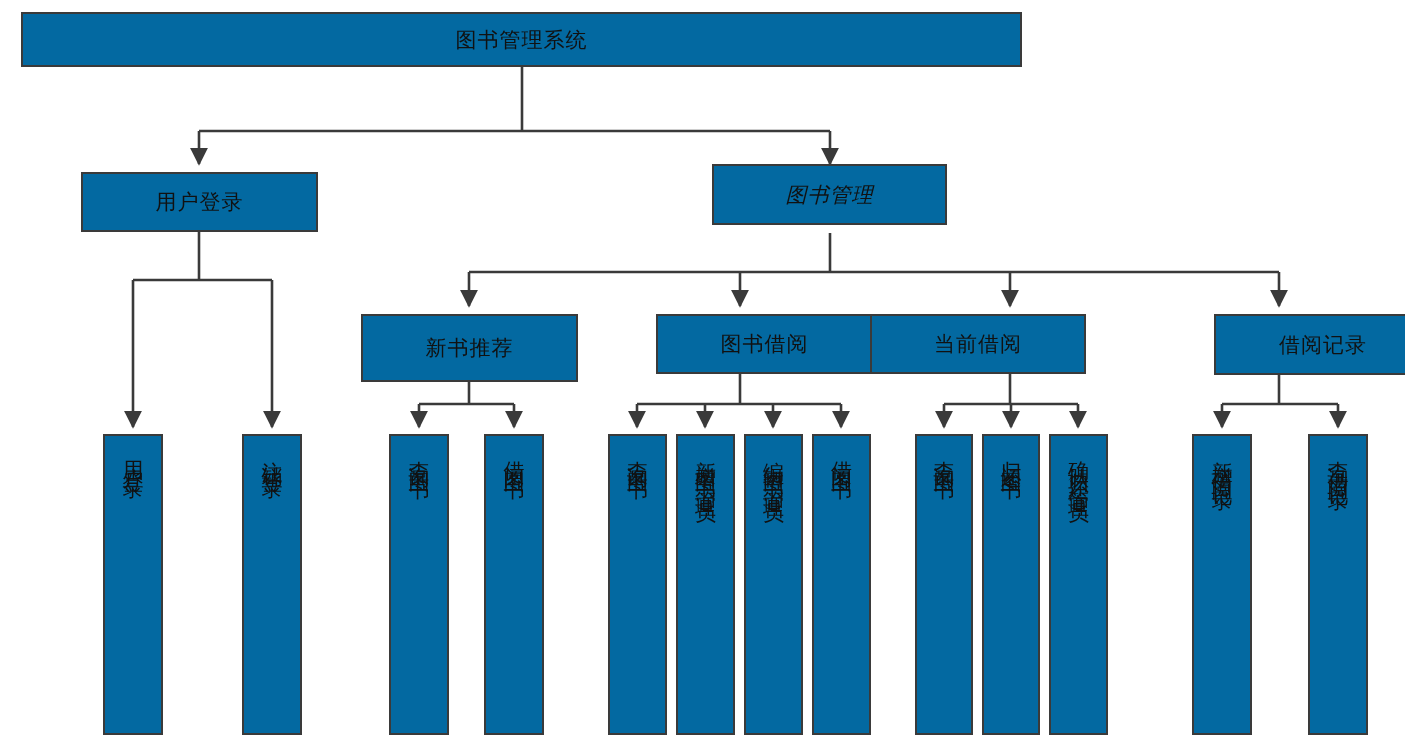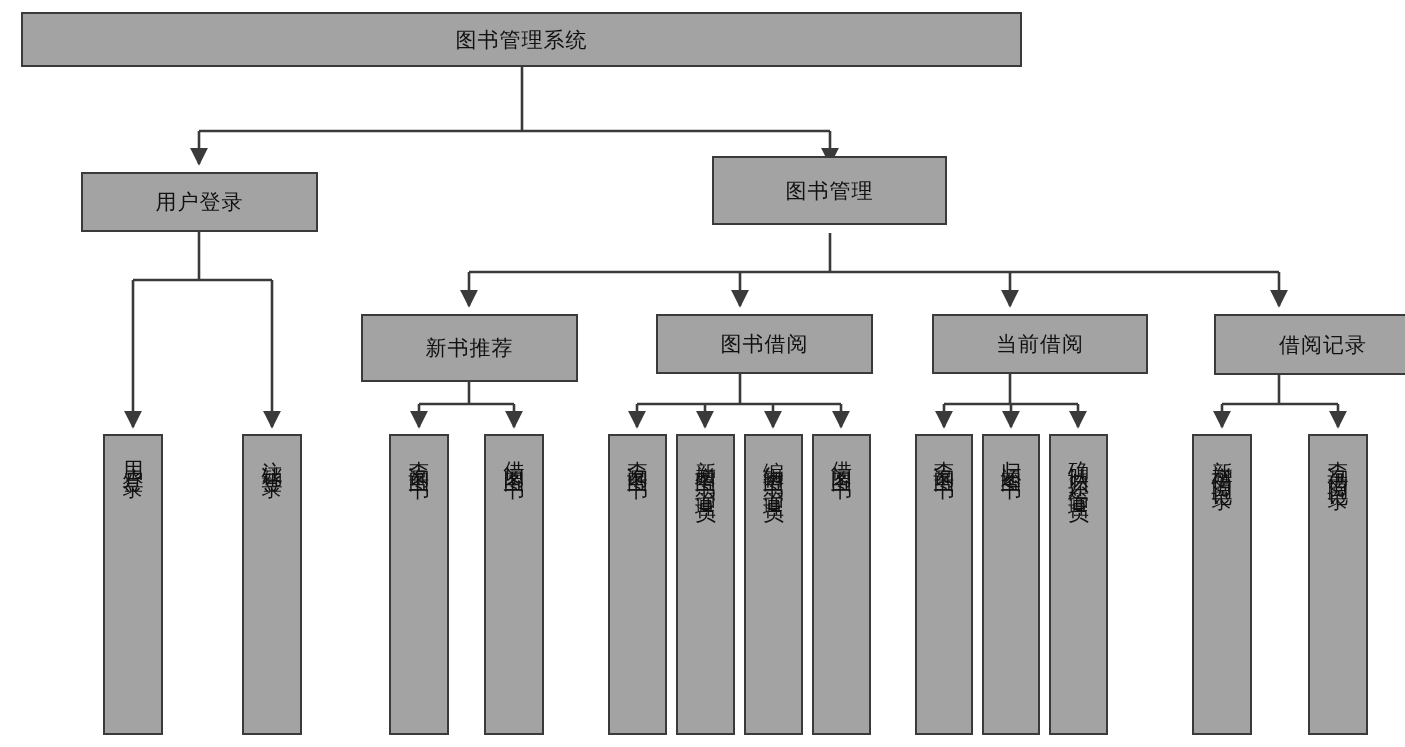--- a/index.html
+++ b/index.html
@@ -7,21 +7,21 @@
   body{
     width:1405px;height:747px;overflow:hidden;
     font-family:"Liberation Sans","DejaVu Sans",sans-serif;
     color:#1a1a1a;
   }
   #diagram-root{position:relative;width:1405px;height:747px;background:#fff;}
   svg.wire-layer{position:absolute;left:0;top:0;width:1405px;height:747px;}
   .node{
     position:absolute;
     border:2px solid #3a3a3a;
-    background:#a3a3a3;
+    background:#0369a1;
     box-sizing:border-box;
     display:flex;align-items:center;justify-content:center;
   }
   .node .label{
     font-size:21px;letter-spacing:1px;color:#111;white-space:nowrap;
     line-height:1.1;
   }
   .node.vertical{padding:8px 0;align-items:flex-start;}
   .node.vertical .label{
     writing-mode:vertical-rl;
@@ -95,31 +95,31 @@
     </g>
   </svg>
 
   <div class="node" style="left:21px;top:12px;width:1001px;height:55px;">
     <span class="label">图书管理系统</span>
   </div>
 
   <div class="node" style="left:81px;top:172px;width:237px;height:60px;">
     <span class="label">用户登录</span>
   </div>
-  <div class="node" style="left:712px;top:156px;width:235px;height:69px;">
+  <div class="node" style="left:712px;top:164px;width:235px;height:61px;font-style:italic;">
     <span class="label">图书管理</span>
   </div>
 
   <div class="node" style="left:361px;top:314px;width:217px;height:68px;">
     <span class="label">新书推荐</span>
   </div>
   <div class="node" style="left:656px;top:314px;width:217px;height:60px;">
     <span class="label">图书借阅</span>
   </div>
-  <div class="node" style="left:932px;top:314px;width:216px;height:60px;">
+  <div class="node" style="left:870px;top:314px;width:216px;height:60px;">
     <span class="label">当前借阅</span>
   </div>
   <div class="node" style="left:1170px;top:314px;width:218px;height:61px;margin-left:44px;">
     <span class="label">借阅记录</span>
   </div>
 
   <div class="node vertical" style="left:103px;top:434px;width:60px;height:301px;">
     <span class="label">用户登录</span>
   </div>
   <div class="node vertical" style="left:242px;top:434px;width:60px;height:301px;">

